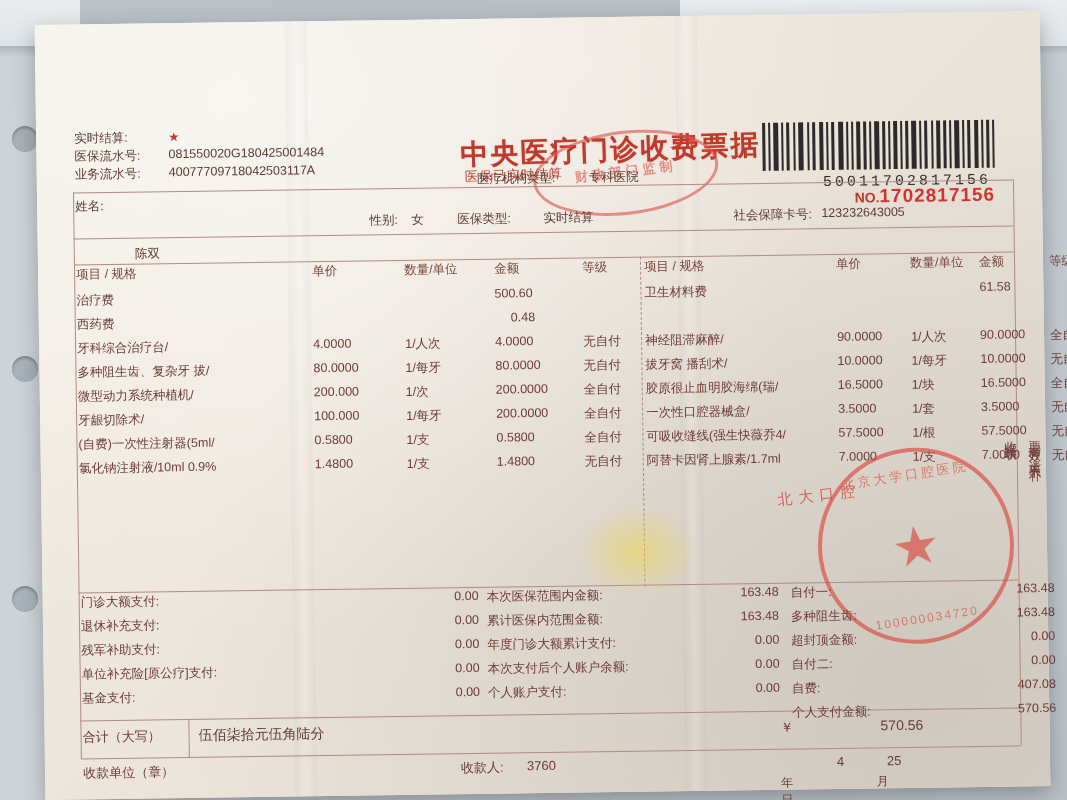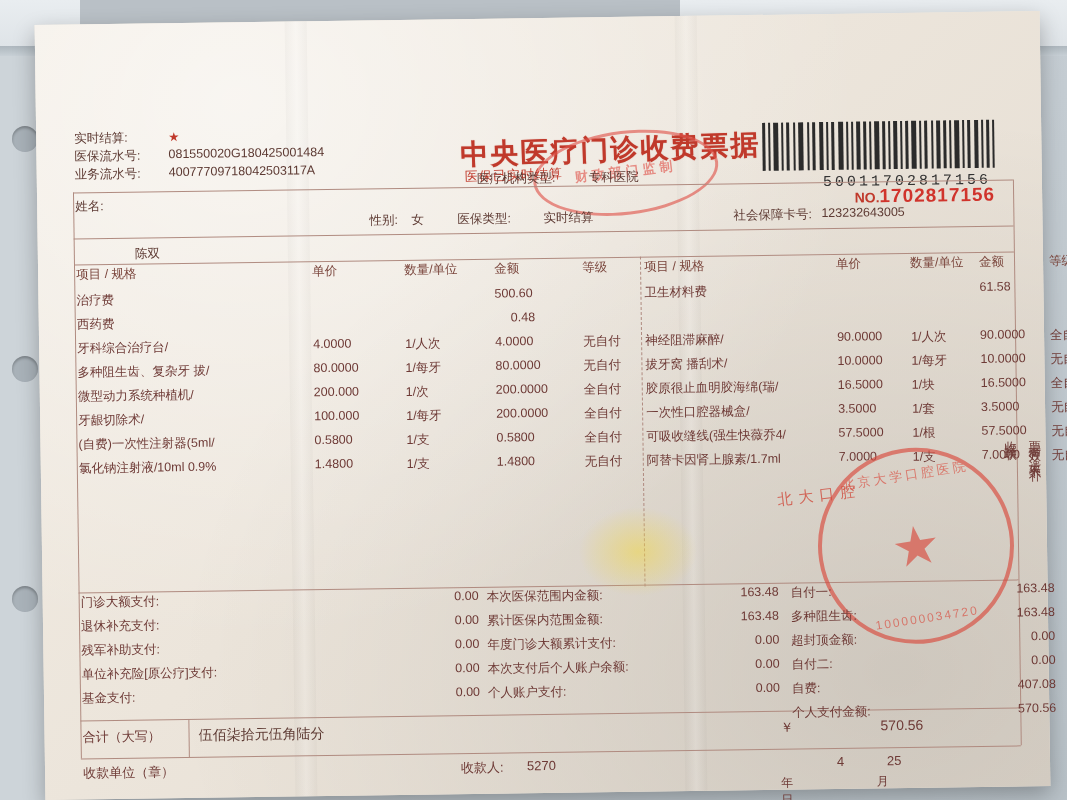--- a/index.html
+++ b/index.html
@@ -420,21 +420,21 @@
       <div class="total-row">
         <div class="total-l">合计（大写）</div>
         <div class="total-words">伍佰柒拾元伍角陆分</div>
         <div class="total-y">￥</div>
         <div class="total-num">570.56</div>
       </div>
 
       <div class="foot">
         <div class="f1">收款单位（章）</div>
         <div class="f2">收款人:</div>
-        <div style="position:absolute;left:446px;">5270</div>
+        <div style="position:absolute;left:446px;">3760</div>
         <div class="f3">2018</div>
         <div style="position:absolute;left:756px;">4</div>
         <div style="position:absolute;left:806px;">25</div>
         <div style="position:absolute;left:700px;top:20px;font-size:12px;letter-spacing:40px;">年    月    日</div>
       </div>
 
       <div class="vtext">收据联</div>
       <div class="vtext2">票据有效 遗失不补</div>
 
     </div>

